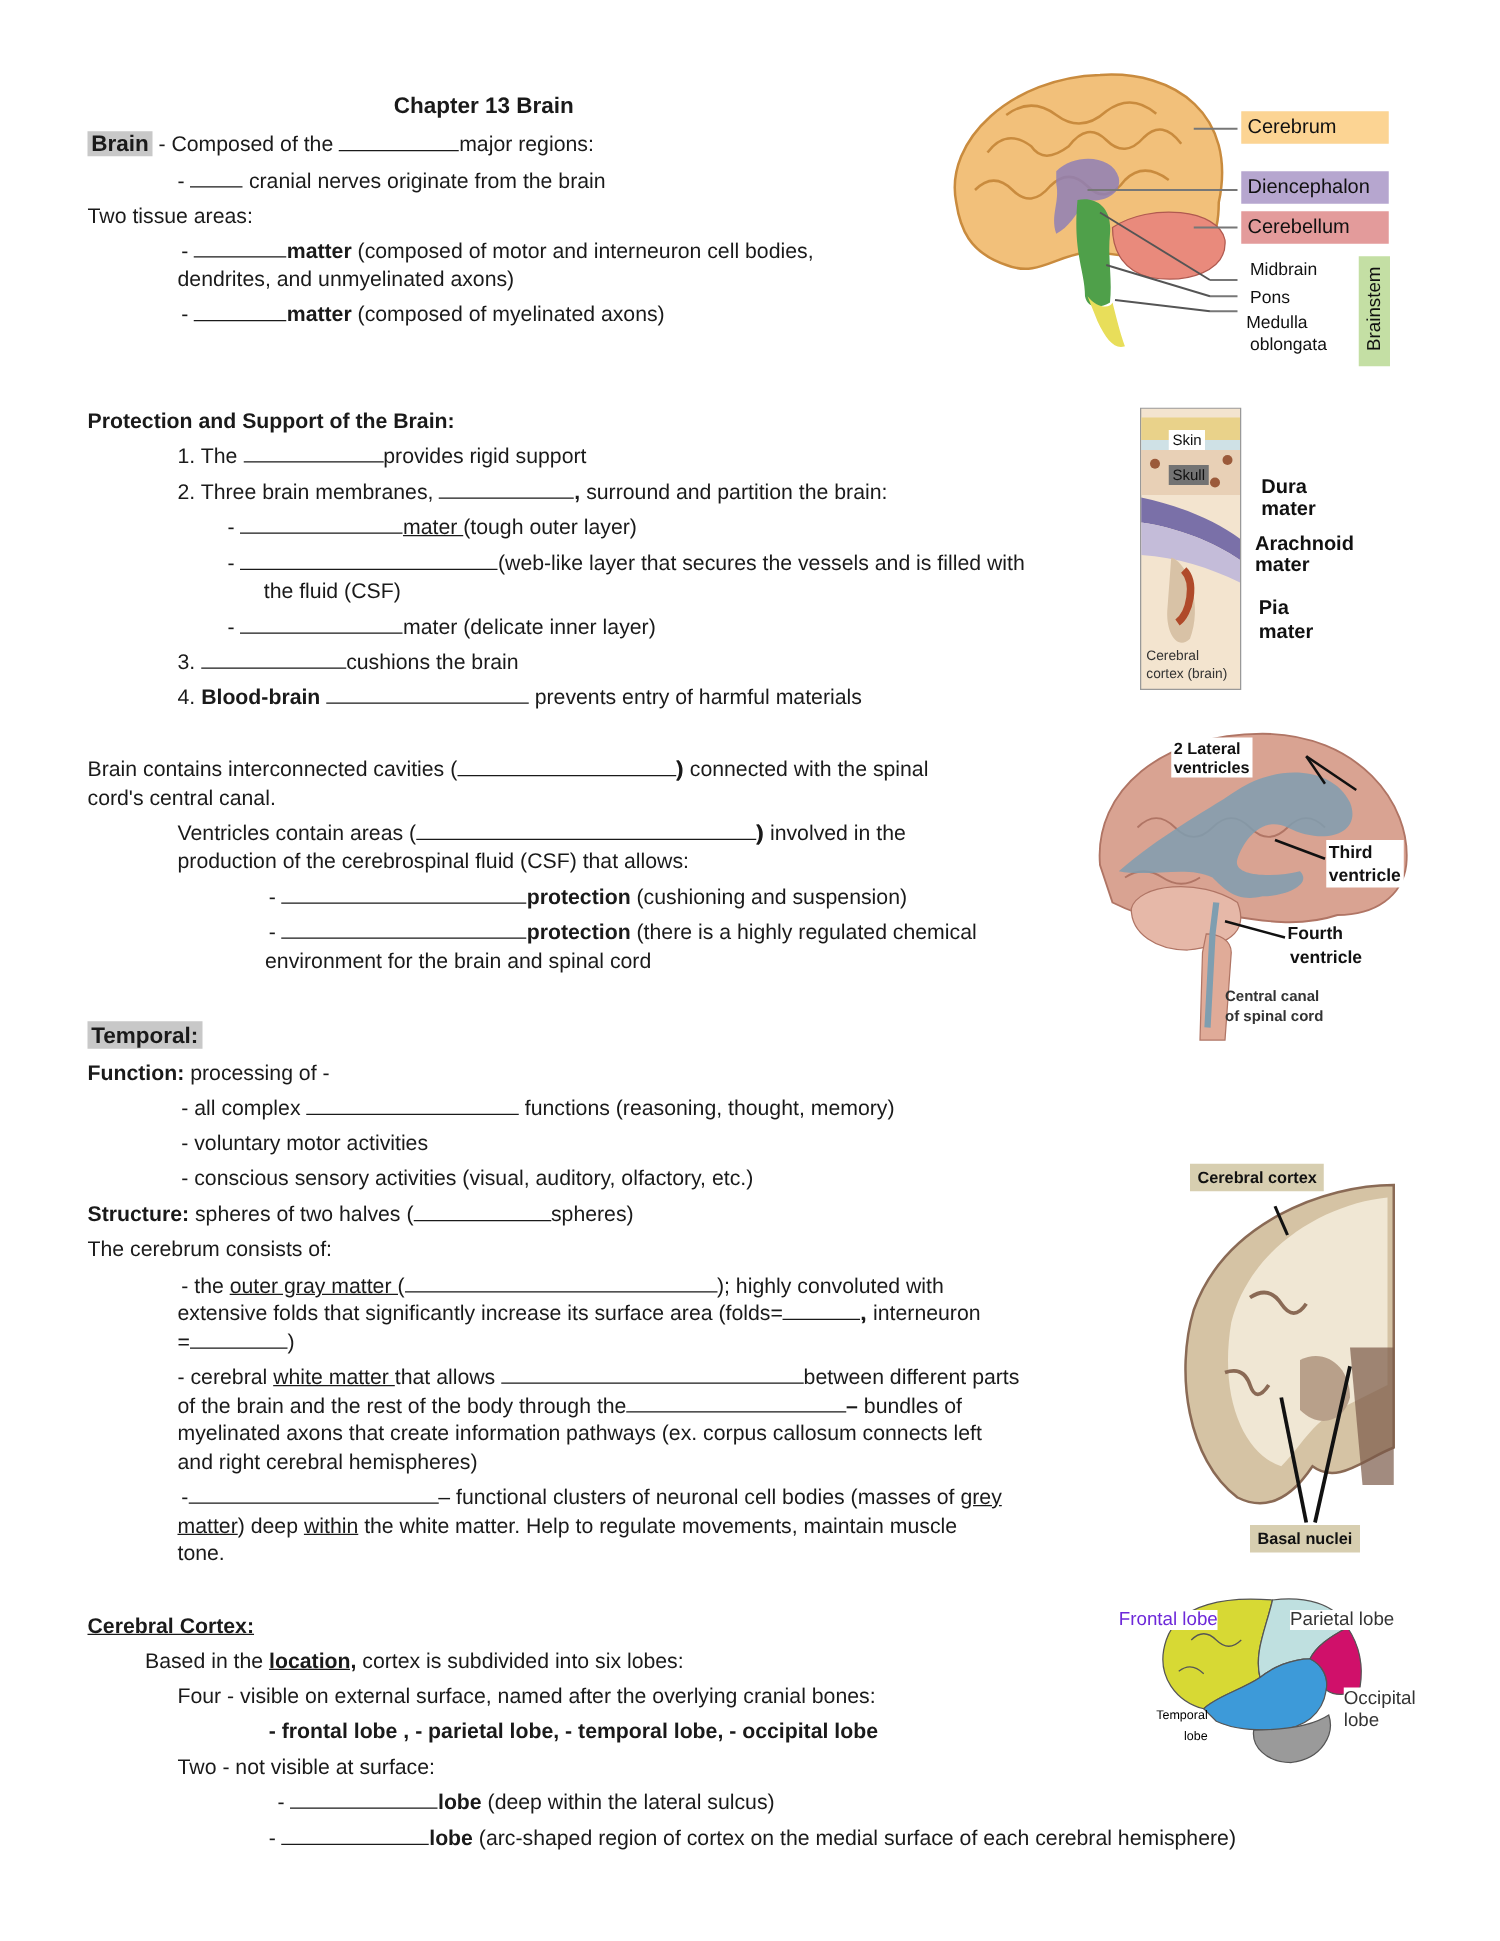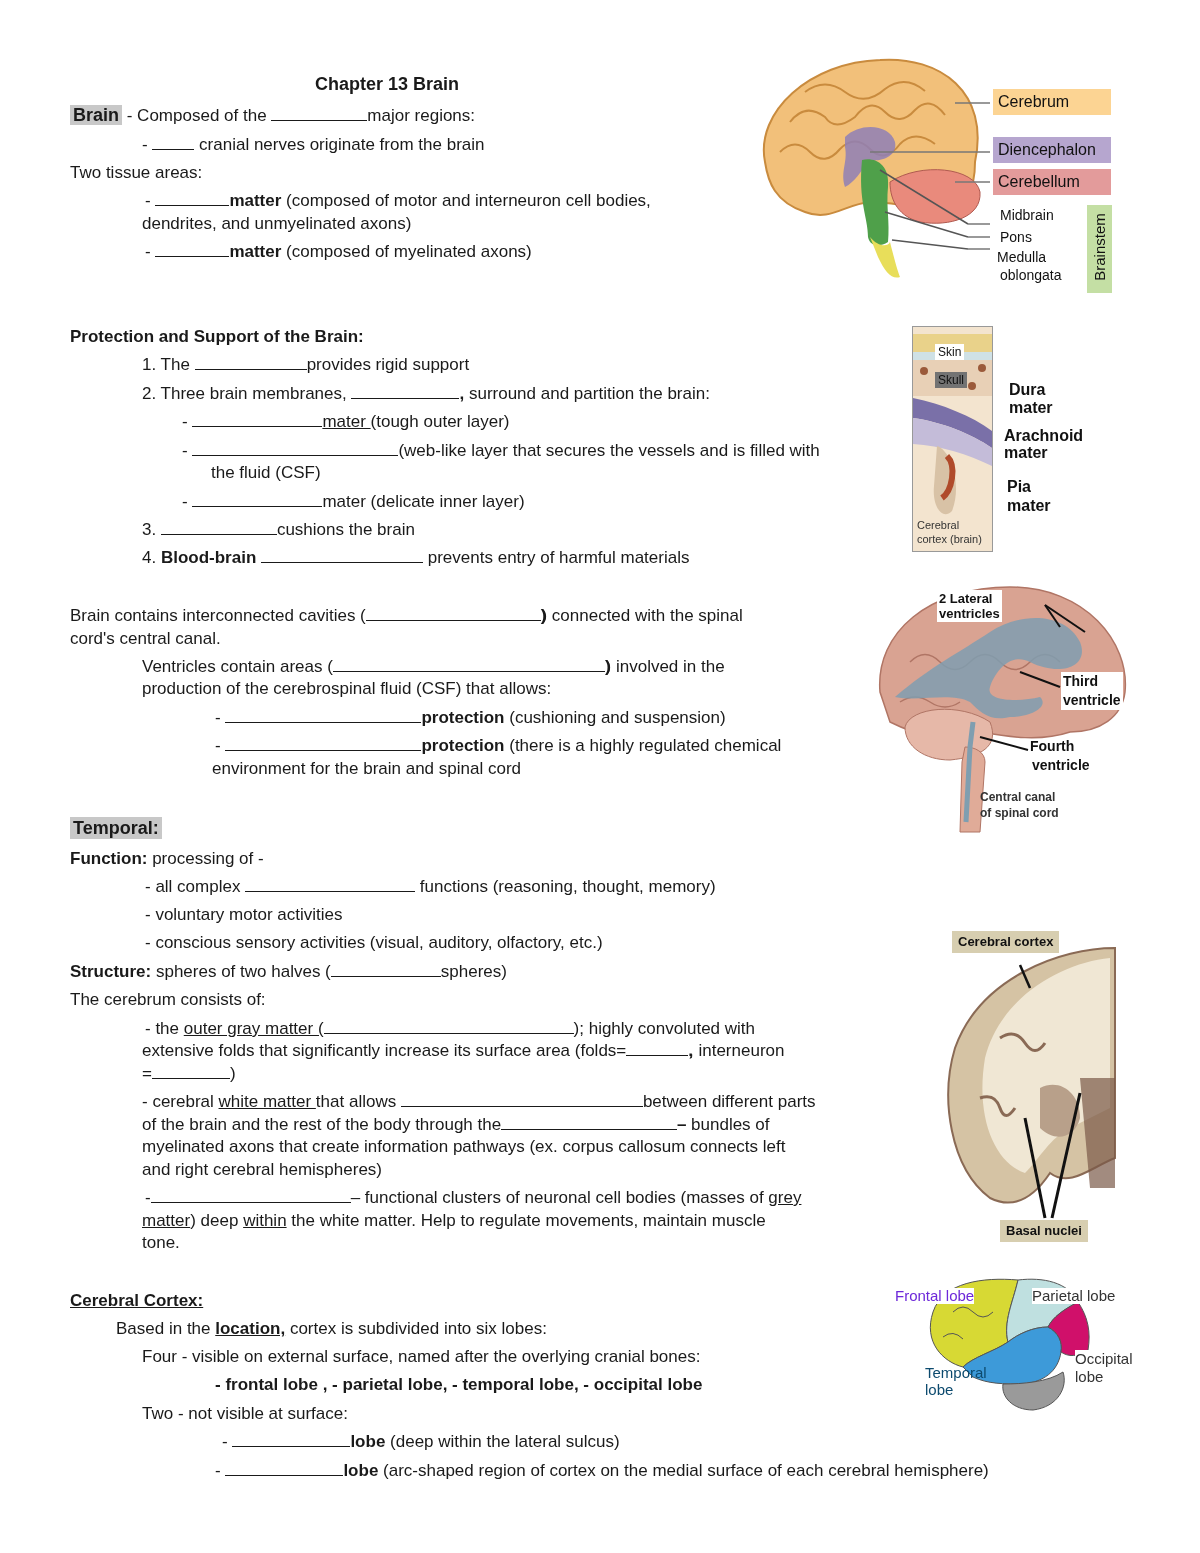--- a/index.html
+++ b/index.html
@@ -232,15 +232,15 @@
   <svg width="255" height="145">
     <path d="M40,40 C50,10 90,5 125,8 C120,30 110,50 115,70 C100,80 80,85 70,95 C50,90 30,70 40,40 Z" fill="#d7d934" stroke="#555" stroke-width="1"></path>
     <path d="M125,8 C150,5 175,10 185,30 C170,38 160,45 155,55 C140,55 125,62 115,70 C110,50 120,30 125,8 Z" fill="#bfe0e0" stroke="#555" stroke-width="1"></path>
     <path d="M70,95 C80,85 100,80 115,70 C125,62 140,55 155,55 C165,60 170,70 168,80 C165,100 150,110 130,112 C110,112 95,112 80,105 Z" fill="#3d9ad9" stroke="#555" stroke-width="1"></path>
     <path d="M155,55 C160,45 170,38 185,30 C195,45 198,60 195,78 C185,85 175,85 168,80 C170,70 165,60 155,55 Z" fill="#d0106a" stroke="#555" stroke-width="1"></path>
     <path d="M110,112 C130,112 155,110 170,100 C175,115 165,135 140,138 C120,138 108,125 110,112 Z" fill="#9a9a9a" stroke="#555" stroke-width="1"></path>
     <path d="M60,40 q10,-10 20,0 q10,10 20,0 M50,65 q10,-8 20,2" fill="none" stroke="#555"></path>
   </svg>
   <div class="lbl" style="left:2px;top:16px;background:#fff;font-size:15px;color:#6d28d9;">Frontal lobe</div>
   <div class="lbl" style="left:139px;top:16px;background:#fff;font-size:15px;color:#333;">Parietal lobe</div>
-  <div class="lbl" style="left:32px;top:92px;font-size:15px;line-height:17px;color:#0c4a6e;"><span>Temporal</span><br><span>lobe</span></div>
+  <div class="lbl" style="left:32px;top:92px;font-size:10px;line-height:17px;color:#000000;text-align:right;"><span>Temporal</span><br><span>lobe</span></div>
   <div class="lbl" style="left:182px;top:78px;background:#fff;font-size:15px;line-height:18px;color:#333;"><span>Occipital</span><br><span>lobe</span></div>
 </div>
 
 </body></html>

